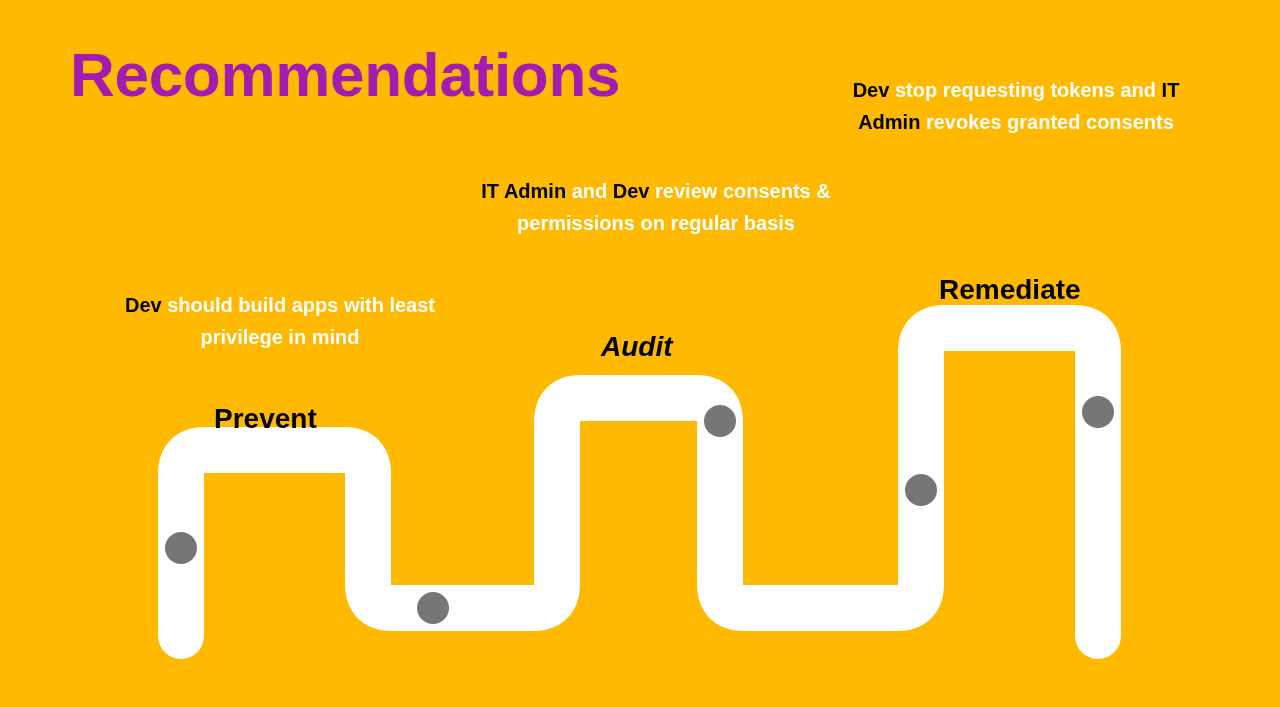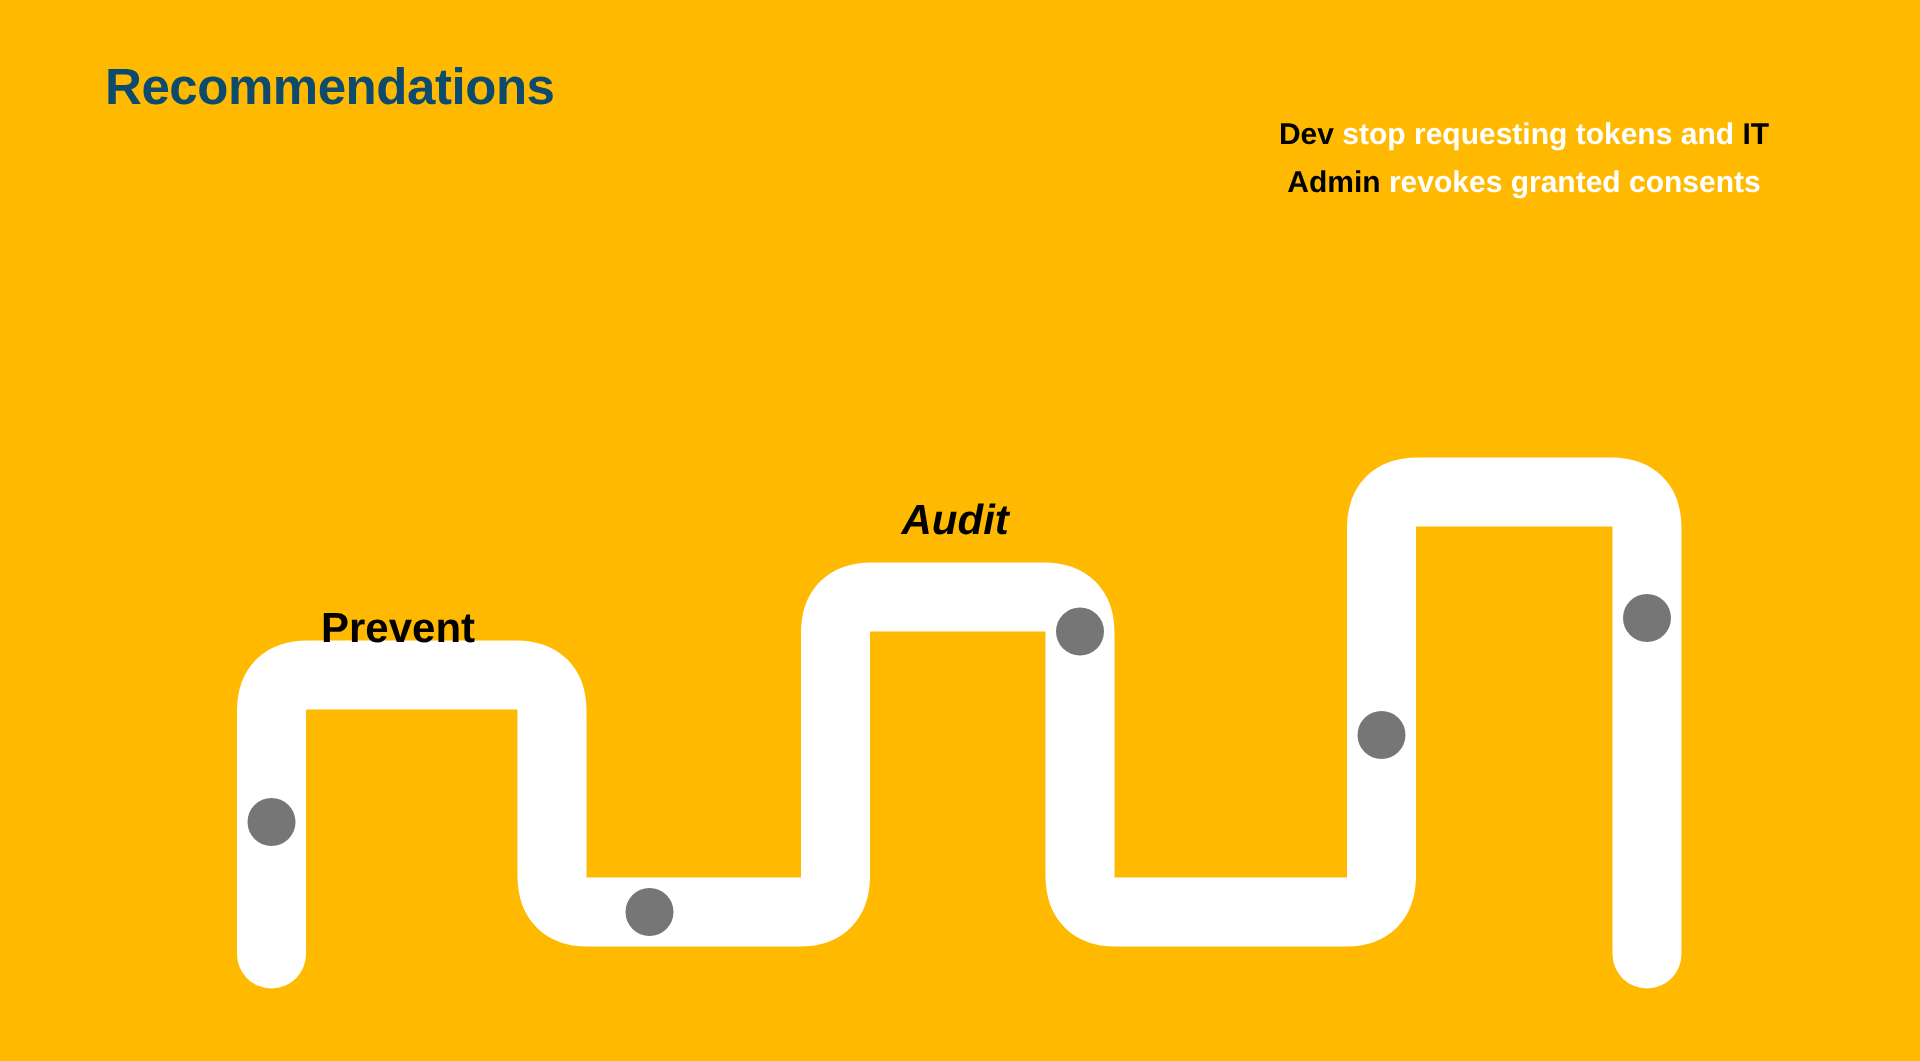--- a/index.html
+++ b/index.html
@@ -25,23 +25,23 @@
     left: 0;
     top: 0;
     width: 1280px;
     height: 707px;
   }
 
   .slide-title {
     position: absolute;
     left: 70px;
     top: 39px;
-    font-size: 34px;
+    font-size: 62px;
     font-weight: bold;
-    color: #0c4a6e;
+    color: #a21caf;
     letter-spacing: -0.3px;
     white-space: nowrap;
   }
 
   .stage-label {
     position: absolute;
     font-size: 28px;
     font-weight: bold;
     color: #000000;
     white-space: nowrap;
@@ -100,18 +100,21 @@
         <circle cx="720" cy="421" r="16" fill="#767676"></circle>
         <circle cx="921" cy="490" r="16" fill="#767676"></circle>
         <circle cx="1098" cy="412" r="16" fill="#767676"></circle>
       </g>
   </svg>
 
   <div class="slide-title">Recommendations</div>
 
   <div class="stage-label" id="stage-label-prevent">Prevent</div>
   <div class="stage-label" id="stage-label-audit">Audit</div>
+  <div class="stage-label" id="stage-label-remediate">Remediate</div>
 
+  <div class="callout" id="callout-prevent"><span class="role">Dev</span><span> should build apps with least privilege in mind</span></div>
 
+  <div class="callout" id="callout-audit"><span class="role">IT Admin</span><span> and </span><span class="role">Dev</span><span> review consents &amp; permissions on regular basis</span></div>
 
   <div class="callout" id="callout-remediate"><span class="role">Dev</span><span> stop requesting tokens and </span><span class="role">IT Admin</span><span> revokes granted consents</span></div>
 
 </div>
 
 </body></html>

